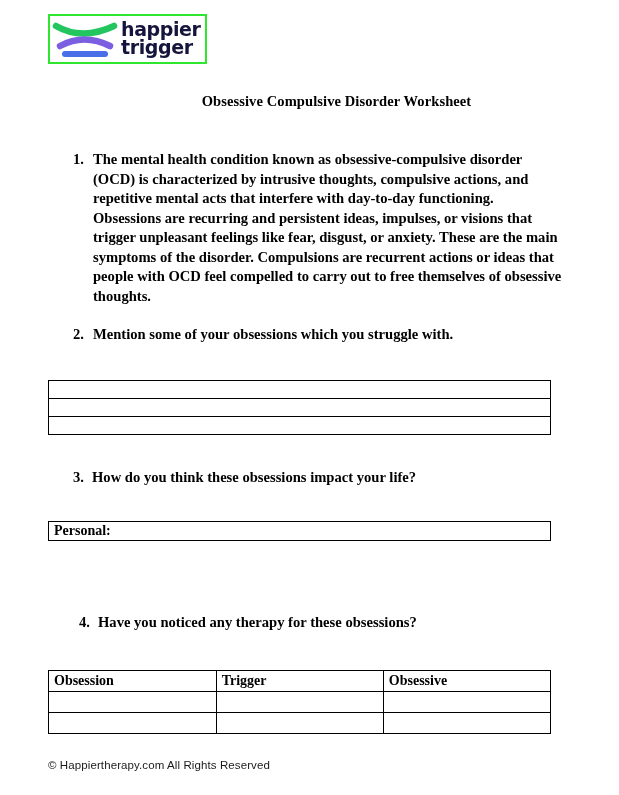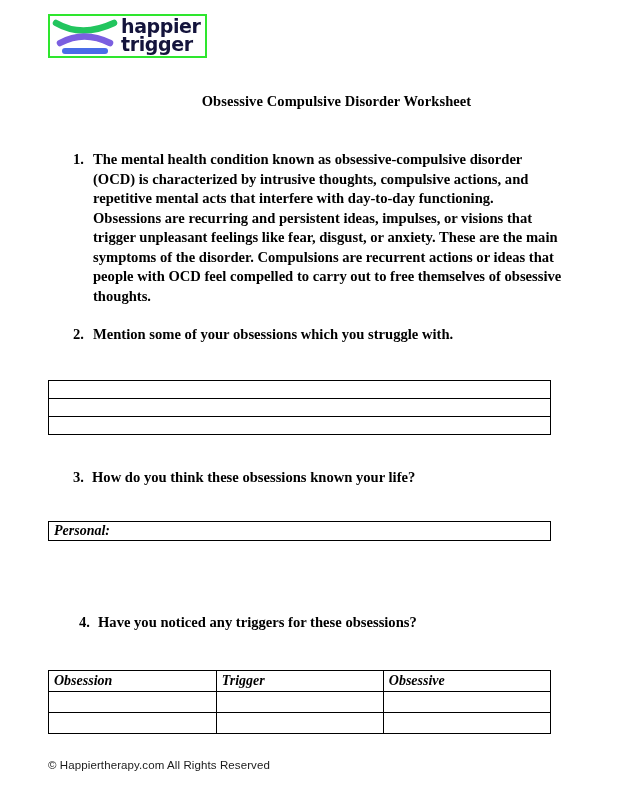--- a/index.html
+++ b/index.html
@@ -15,21 +15,21 @@
     position: relative;
     overflow: hidden;
   }
 
   
   .logo-box {
     position: absolute;
     left: 48px;
     top: 14px;
     width: 159px;
-    height: 44px;
+    height: 50px;
     border: 2px solid #2ee62e;
     box-sizing: border-box;
     background: #ffffff;
     display: flex;
     align-items: center;
   }
   .logo-mark {
     width: 68px;
     height: 44px;
     margin-left: 2px;
@@ -84,21 +84,20 @@
 
   #item-4 { left: 74px; top: 613px; width: 500px; }
   #item-4 .item-num { width: 16px; margin-right: 8px; }
 
   
   table.ws {
     position: absolute;
     border-collapse: collapse;
     table-layout: fixed;
     background: #ffffff;
-    font-style: italic;
   }
   table.ws td {
     border: 1px solid #000000;
     height: 18px;
     padding: 0 0 0 5px;
     font-weight: bold;
     font-size: 14px;
     vertical-align: middle;
     line-height: 1.1;
   }
@@ -159,34 +158,34 @@
       <td></td>
     </tr>
     <tr>
       <td></td>
     </tr>
   </tbody>
 </table>
 
 <div class="item" id="item-3">
   <div class="item-num">3.</div>
-  <div class="item-body">How do you think these obsessions known your life?</div>
+  <div class="item-body">How do you think these obsessions impact your life?</div>
 </div>
 
 <table class="ws" id="table-impact">
   <tbody>
     <tr>
       <td>Personal:</td>
     </tr>
   </tbody>
 </table>
 
 <div class="item" id="item-4">
   <div class="item-num">4.</div>
-  <div class="item-body">Have you noticed any triggers for these obsessions?</div>
+  <div class="item-body">Have you noticed any therapy for these obsessions?</div>
 </div>
 
 <table class="ws" id="table-triggers">
   <colgroup>
     <col style="width:33.4%">
     <col style="width:33.3%">
     <col style="width:33.3%">
   </colgroup>
   <tbody>
     <tr>

